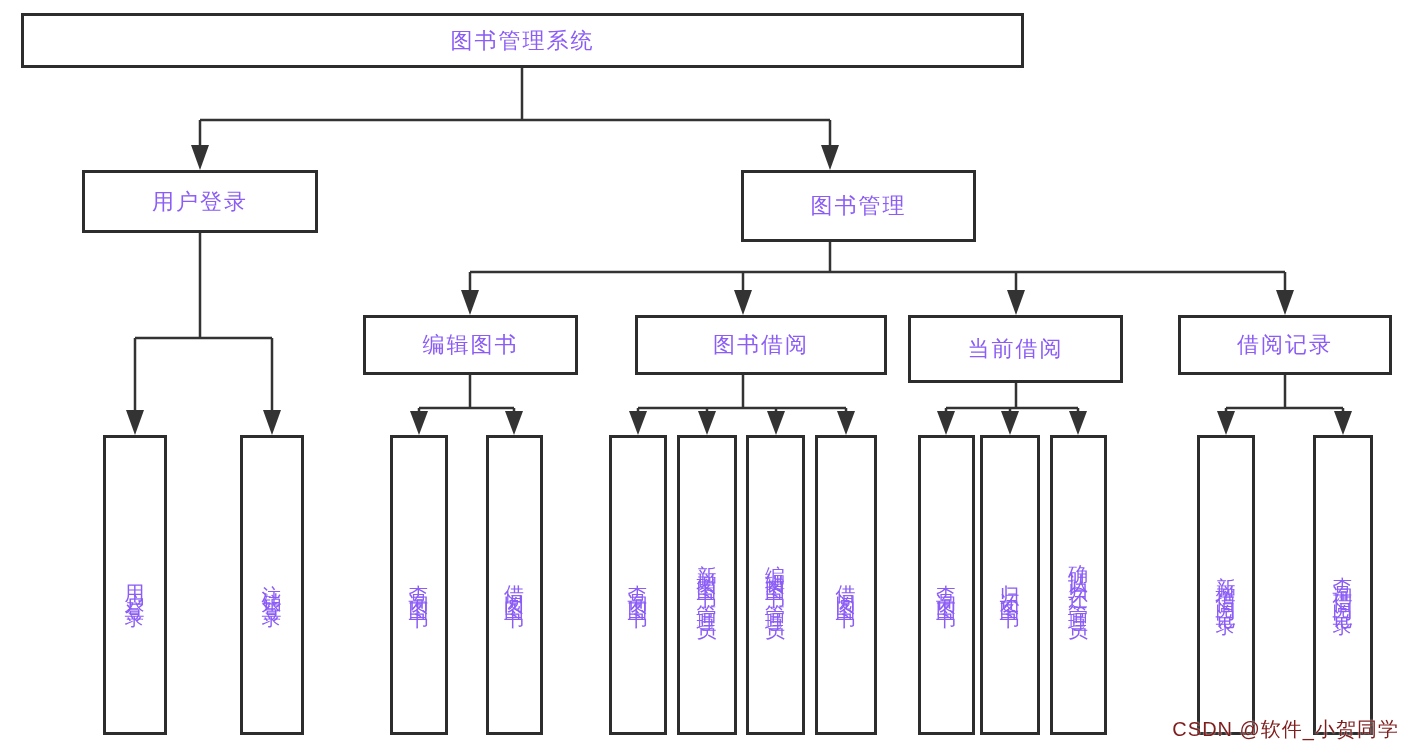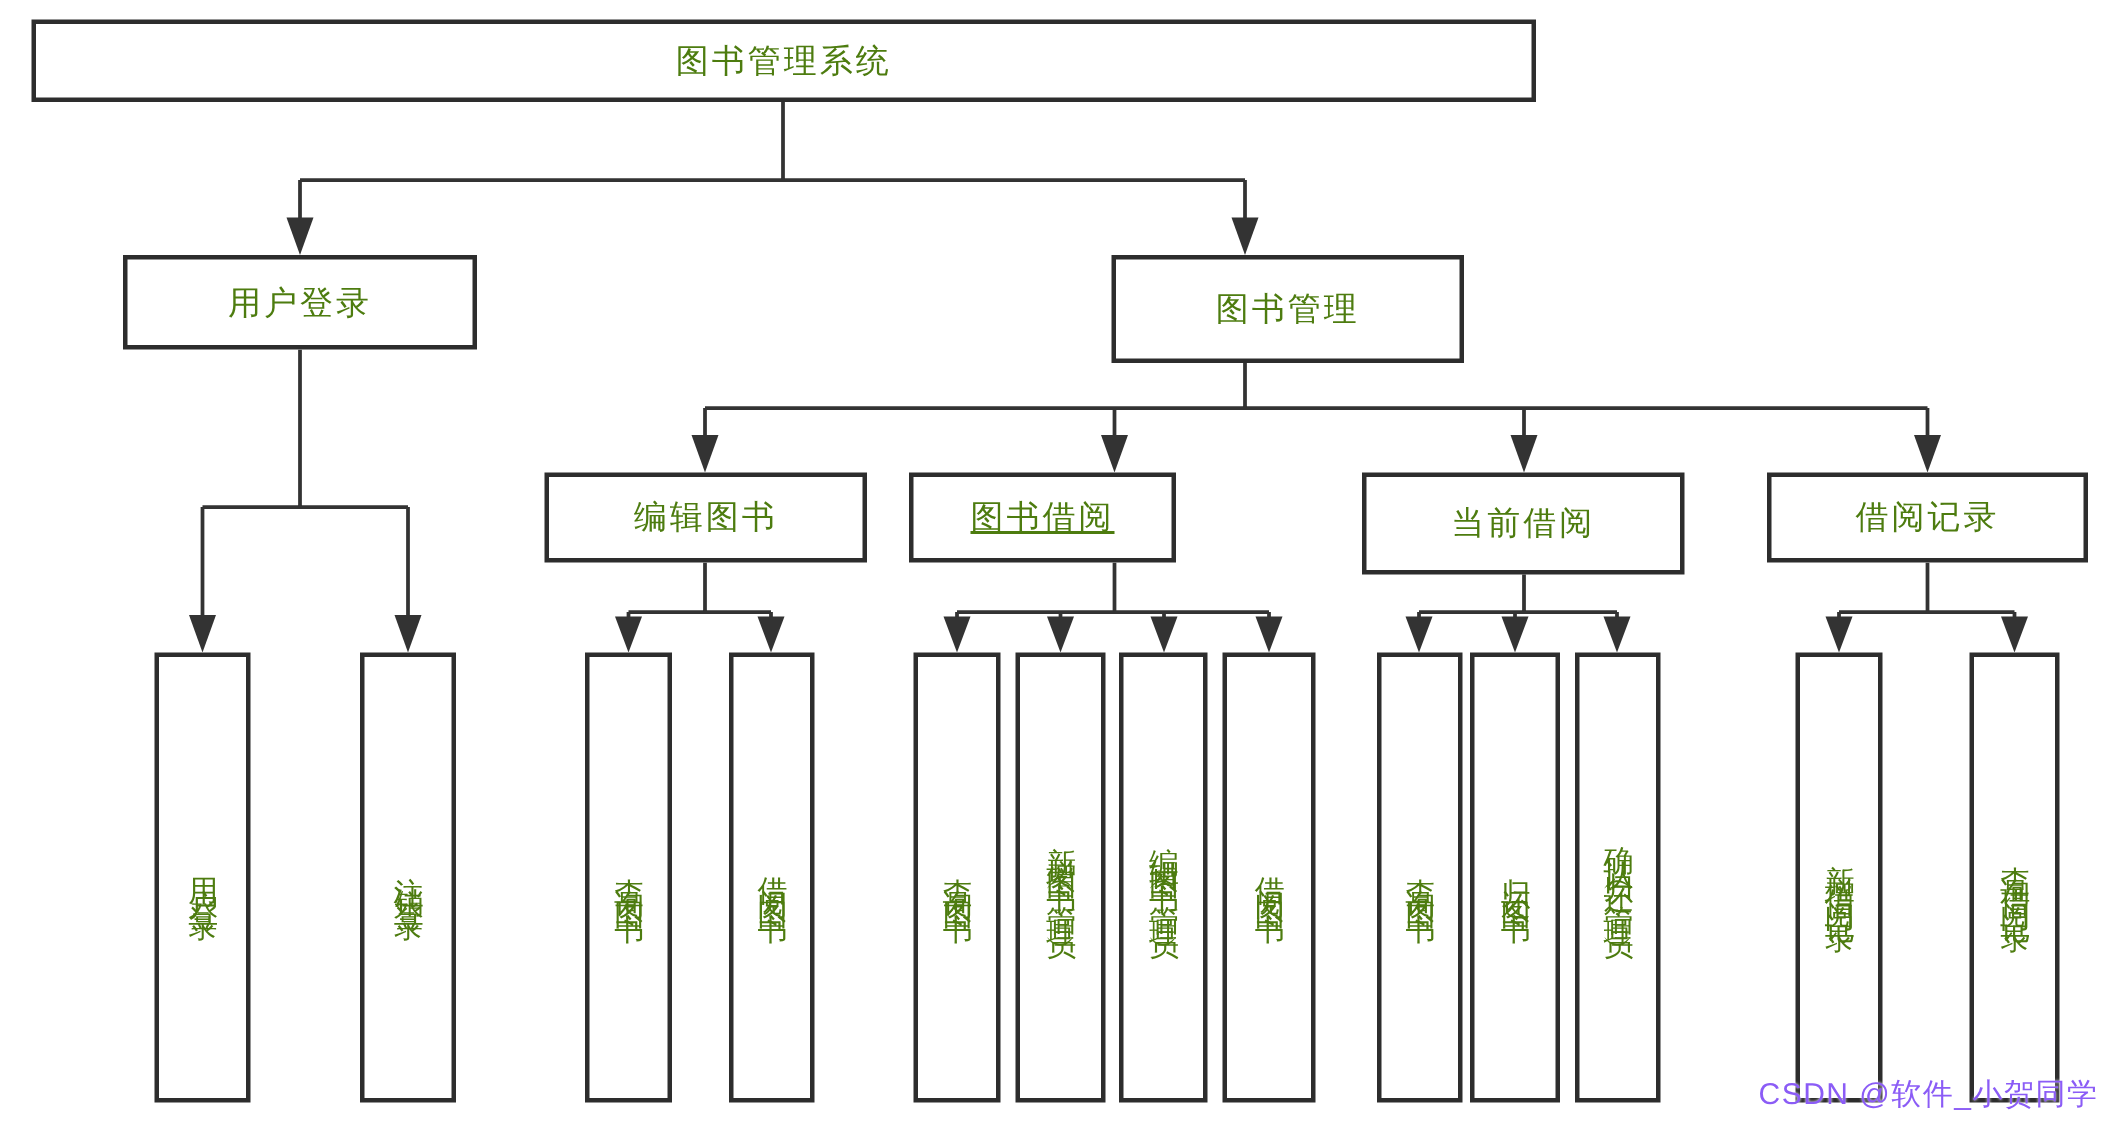--- a/index.html
+++ b/index.html
@@ -14,21 +14,21 @@
   .connectors {
     position: absolute;
     left: 0; top: 0;
     width: 1405px; height: 747px;
   }
   .node {
     position: absolute;
     box-sizing: border-box;
     border: 3px solid #2d2d2d;
     background: #ffffff;
-    color: #4d7c0f;
+    color: #8b5cf6;
     display: flex;
     align-items: center;
     justify-content: center;
     text-align: center;
   }
   .node.h {
     font-size: 22px;
     letter-spacing: 2px;
     white-space: nowrap;
   }
@@ -38,21 +38,21 @@
     font-size: 20px;
     letter-spacing: 8px;
     line-height: 1;
     padding: 4px 0;
   }
   .watermark {
     position: absolute;
     right: 6px;
     bottom: 4px;
     font-size: 20px;
-    color: #8b5cf6;
+    color: #7f1d1d;
     letter-spacing: 1px;
     text-shadow: 0 0 2px #ffffff;
     white-space: nowrap;
   }
 </style>
 </head>
 <body>
 
 <div class="canvas">
 
@@ -91,21 +91,21 @@
     <polygon points="1217,411 1235,411 1226,435" fill="#333333"></polygon>
     <polygon points="1334,411 1352,411 1343,435" fill="#333333"></polygon>
   </svg>
 
   <div class="node h" style="left:21px; top:13px; width:1003px; height:55px;">图书管理系统</div>
 
   <div class="node h" style="left:82px; top:170px; width:236px; height:63px;">用户登录</div>
   <div class="node h" style="left:713px; top:170px; width:235px; height:72px;margin-left:28px;">图书管理</div>
 
   <div class="node h" style="left:363px; top:315px; width:215px; height:60px;">编辑图书</div>
-  <div class="node h" style="left:606px; top:315px; width:178px; height:60px;text-decoration:underline;">图书借阅</div>
+  <div class="node h" style="left:635px; top:315px; width:252px; height:60px;">图书借阅</div>
   <div class="node h" style="left:908px; top:315px; width:215px; height:68px;">当前借阅</div>
   <div class="node h" style="left:1178px; top:315px; width:214px; height:60px;">借阅记录</div>
 
   <div class="node v" style="left:103px; top:435px; width:64px; height:300px;">用户登录</div>
   <div class="node v" style="left:240px; top:435px; width:64px; height:300px;">注销登录</div>
 
   <div class="node v" style="left:390px; top:435px; width:58px; height:300px;">查询图书</div>
   <div class="node v" style="left:486px; top:435px; width:57px; height:300px;">借阅图书</div>
 
   <div class="node v" style="left:609px; top:435px; width:58px; height:300px;">查询图书</div>

